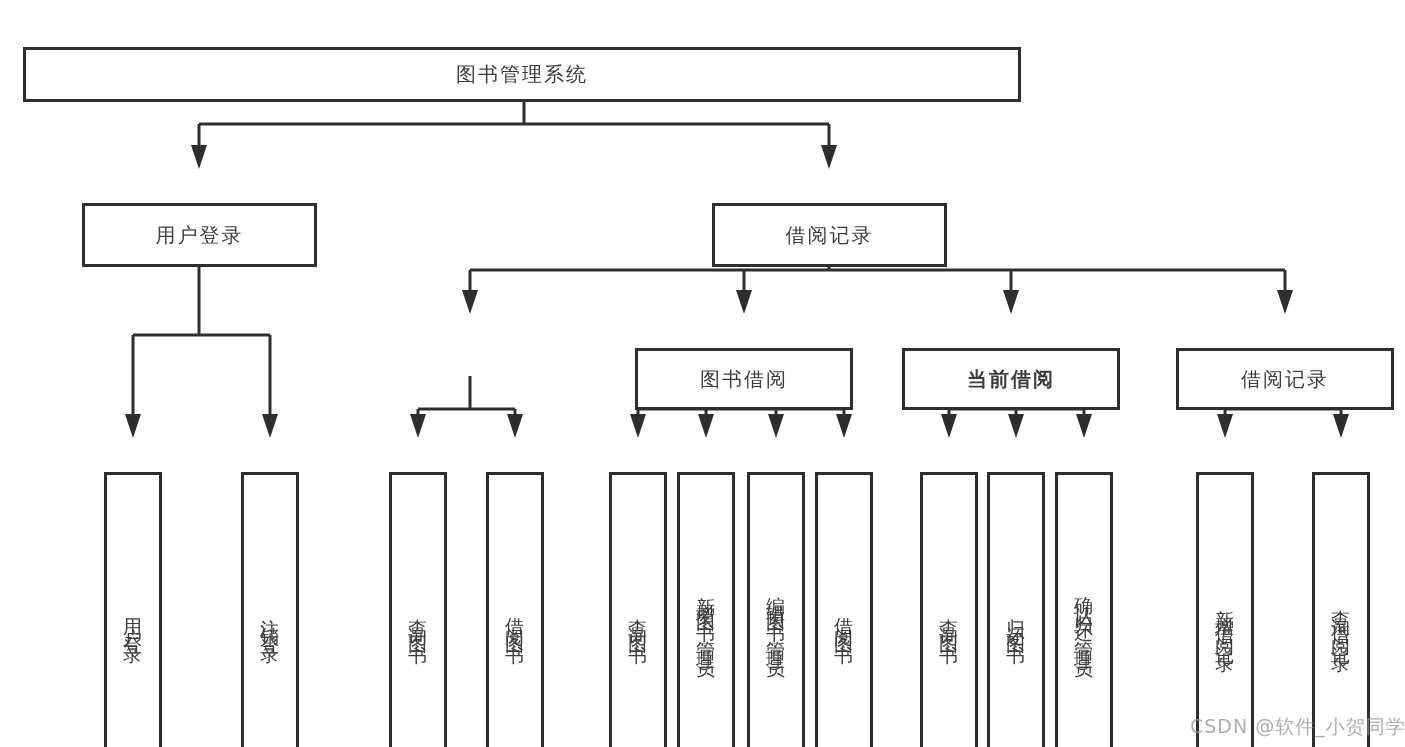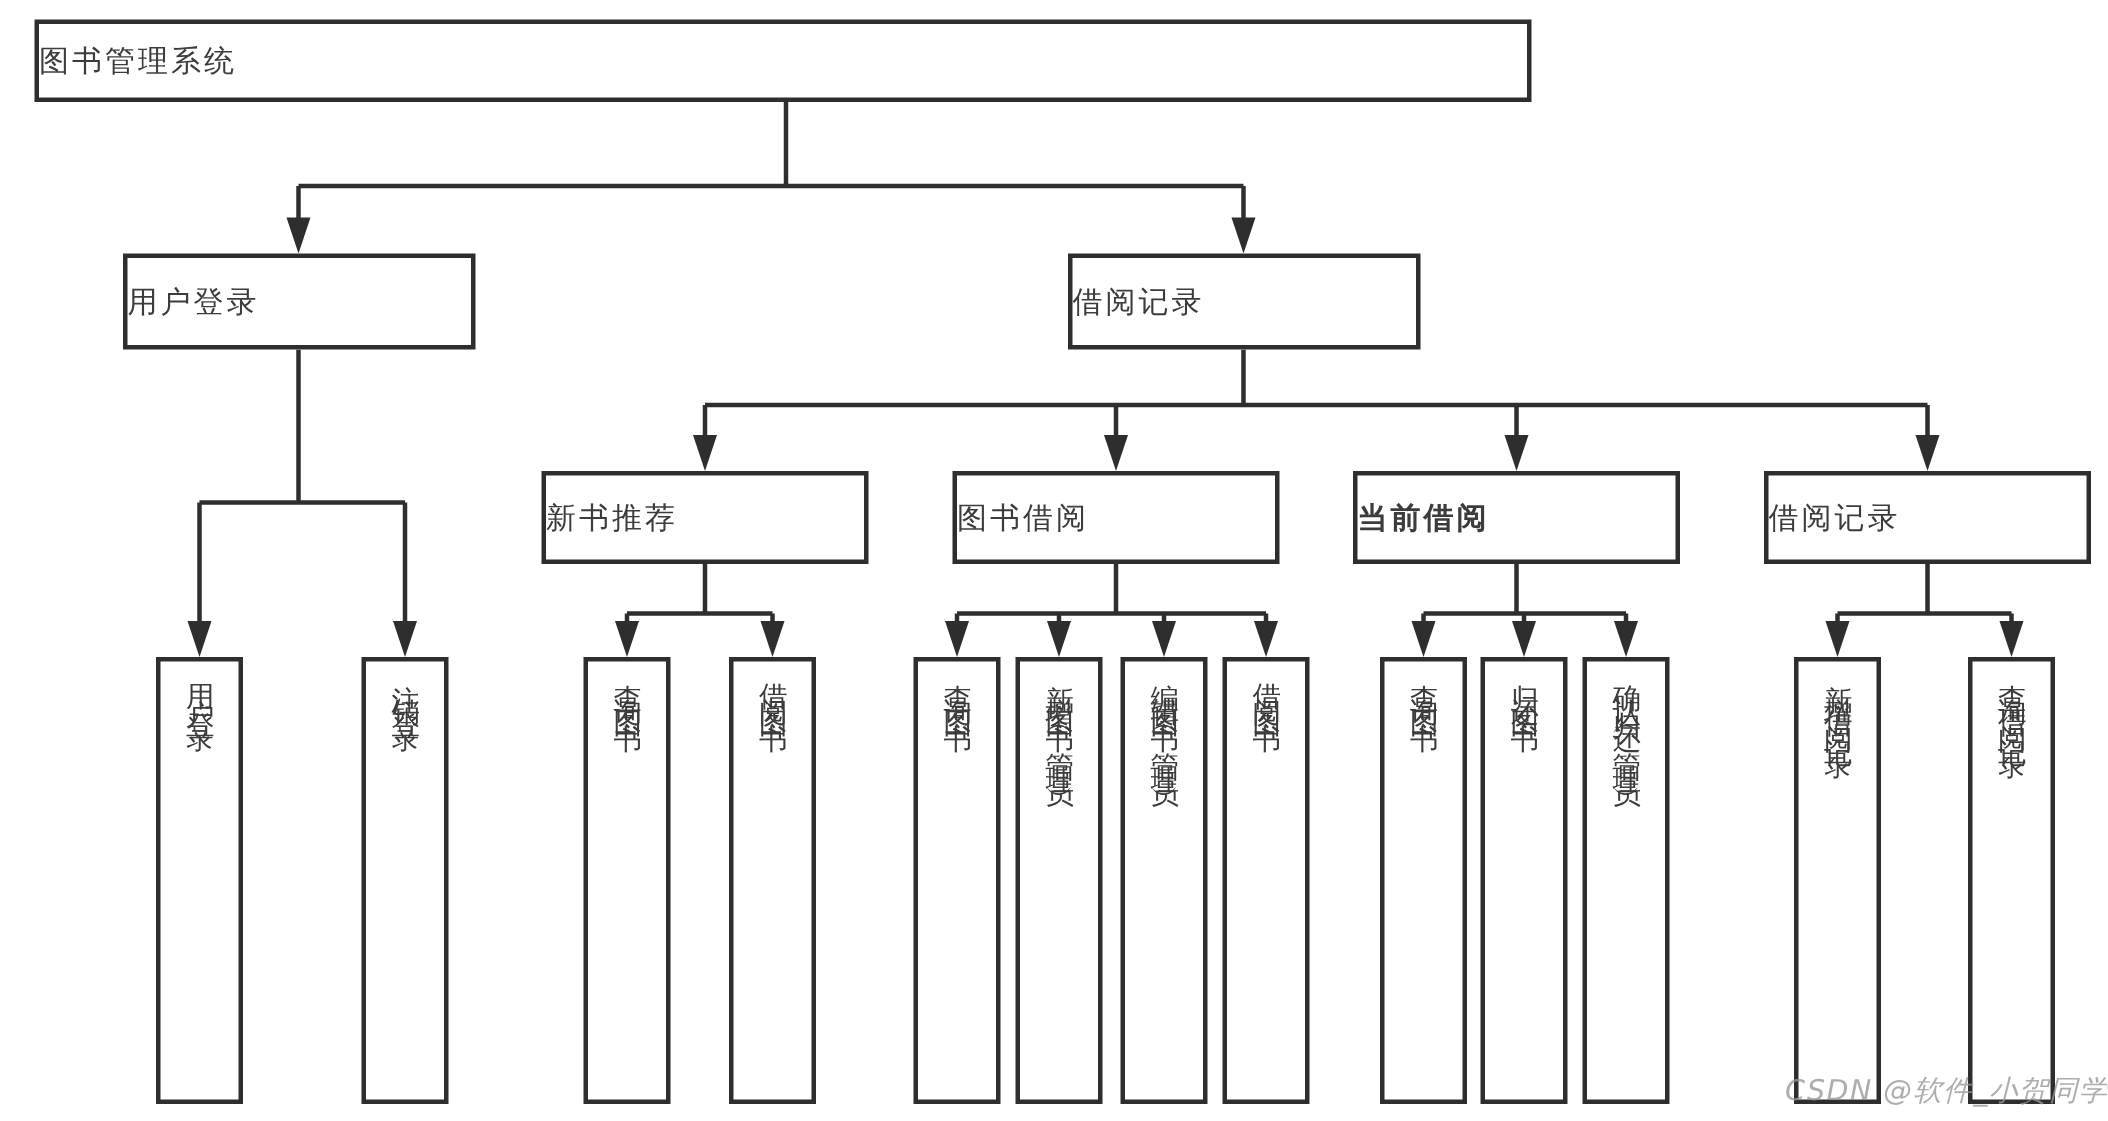--- a/index.html
+++ b/index.html
@@ -31,21 +31,23 @@
     fill: var(--line-color);
     stroke: none;
   }
   .box {
     position: absolute;
     box-sizing: border-box;
     border: 3px solid var(--line-color);
     background: #ffffff;
     display: flex;
     align-items: center;
+    justify-content: center;
     color: var(--text-color);
+    margin-top: 34px;
   }
   .hlabel {
     font-size: 20px;
     letter-spacing: 2px;
     white-space: nowrap;
   }
   .root-label { font-size: 20px; letter-spacing: 2px; }
   .vbox {
     writing-mode: vertical-rl;
     text-orientation: mixed;
@@ -56,21 +58,20 @@
   .vbox.tight { letter-spacing: 9px; }
   .watermark {
     position: absolute;
     left: 1190px;
     top: 714px;
     font-size: 19px;
     letter-spacing: 1px;
     color: var(--watermark-color);
     white-space: nowrap;
     z-index: 5;
-    font-style: italic;
   }
 </style>
 </head>
 <body>
 
 <div class="canvas">
 
   <svg class="connectors" viewBox="0 0 1405 747" xmlns="http://www.w3.org/2000/svg">
 
     <path d="M524 68 V124"></path>
@@ -137,23 +138,20 @@
     <span class="root-label">图书管理系统</span>
   </div>
 
   <div class="box" style="left:82px; top:169px; width:235px; height:64px;">
     <span class="hlabel">用户登录</span>
   </div>
   <div class="box" style="left:712px; top:169px; width:235px; height:64px;">
     <span class="hlabel">借阅记录</span>
   </div>
 
-  <div class="box" style="left:361px; top:314px; width:218px; height:62px;">
-    <span class="hlabel">新书推荐</span>
-  </div>
   <div class="box" style="left:635px; top:314px; width:218px; height:62px;">
     <span class="hlabel">图书借阅</span>
   </div>
   <div class="box" style="left:902px; top:314px; width:218px; height:62px;font-weight:bold;">
     <span class="hlabel">当前借阅</span>
   </div>
   <div class="box" style="left:1176px; top:314px; width:218px; height:62px;">
     <span class="hlabel">借阅记录</span>
   </div>
 

